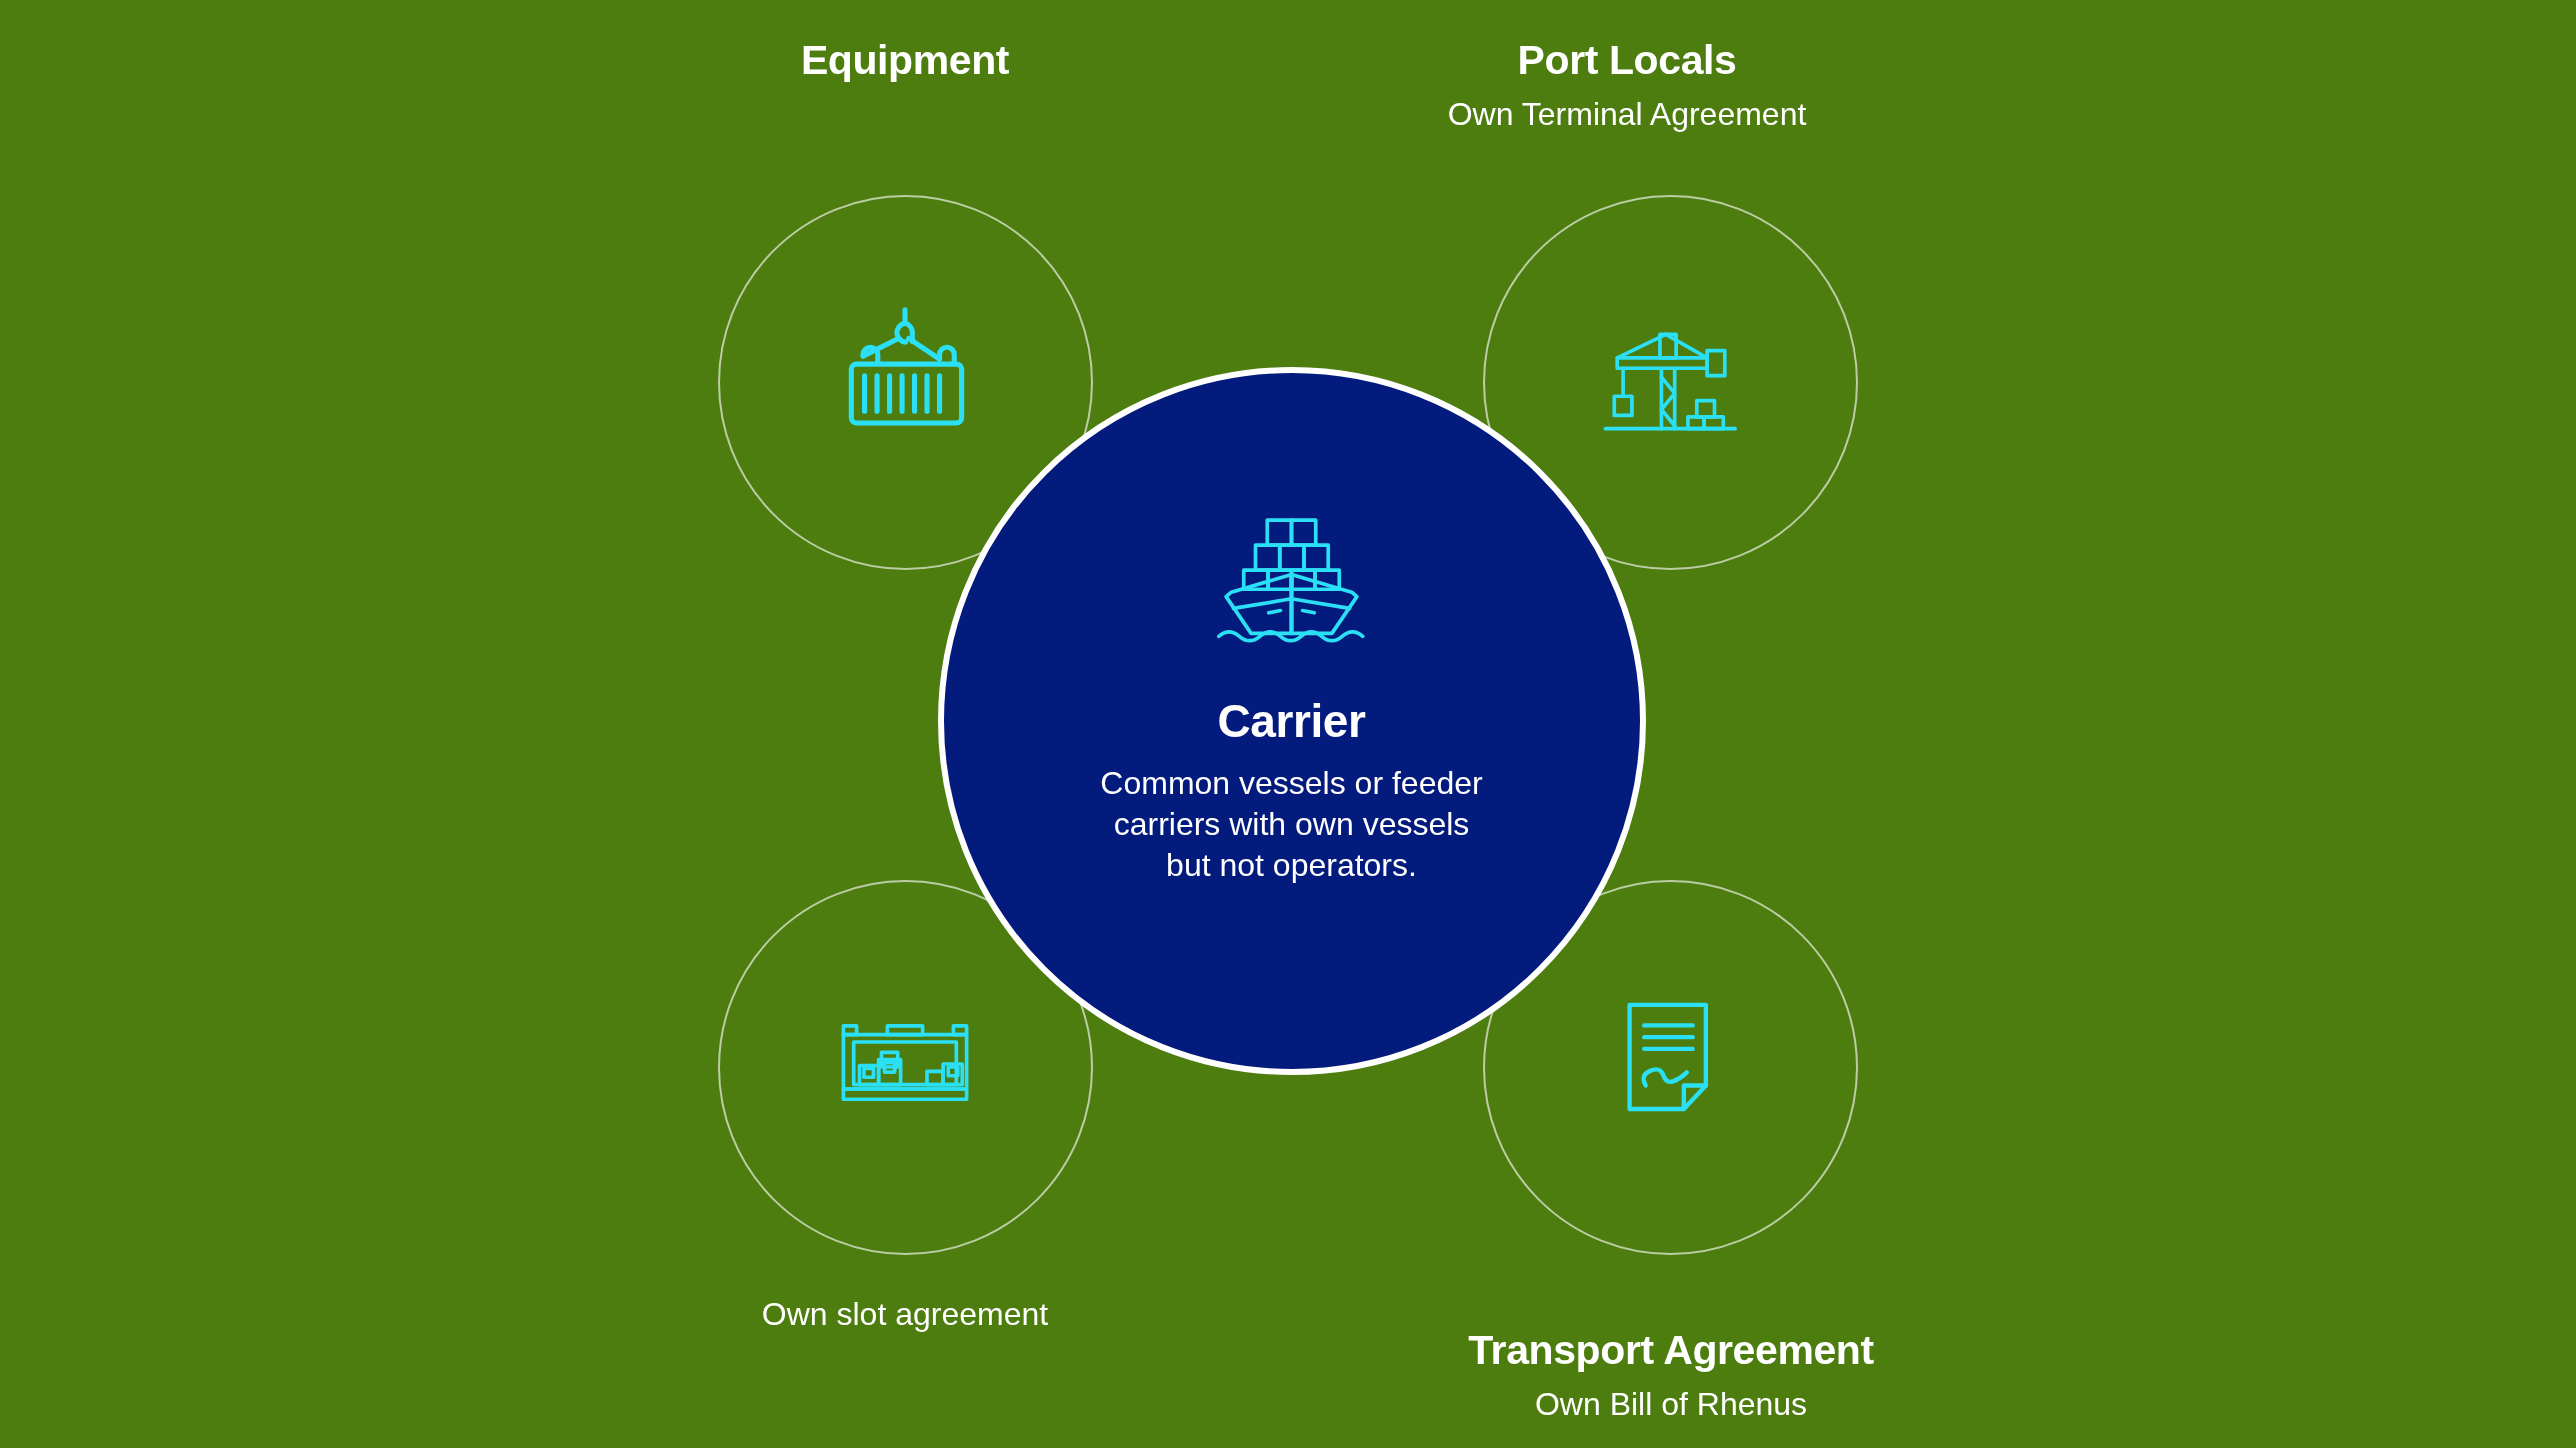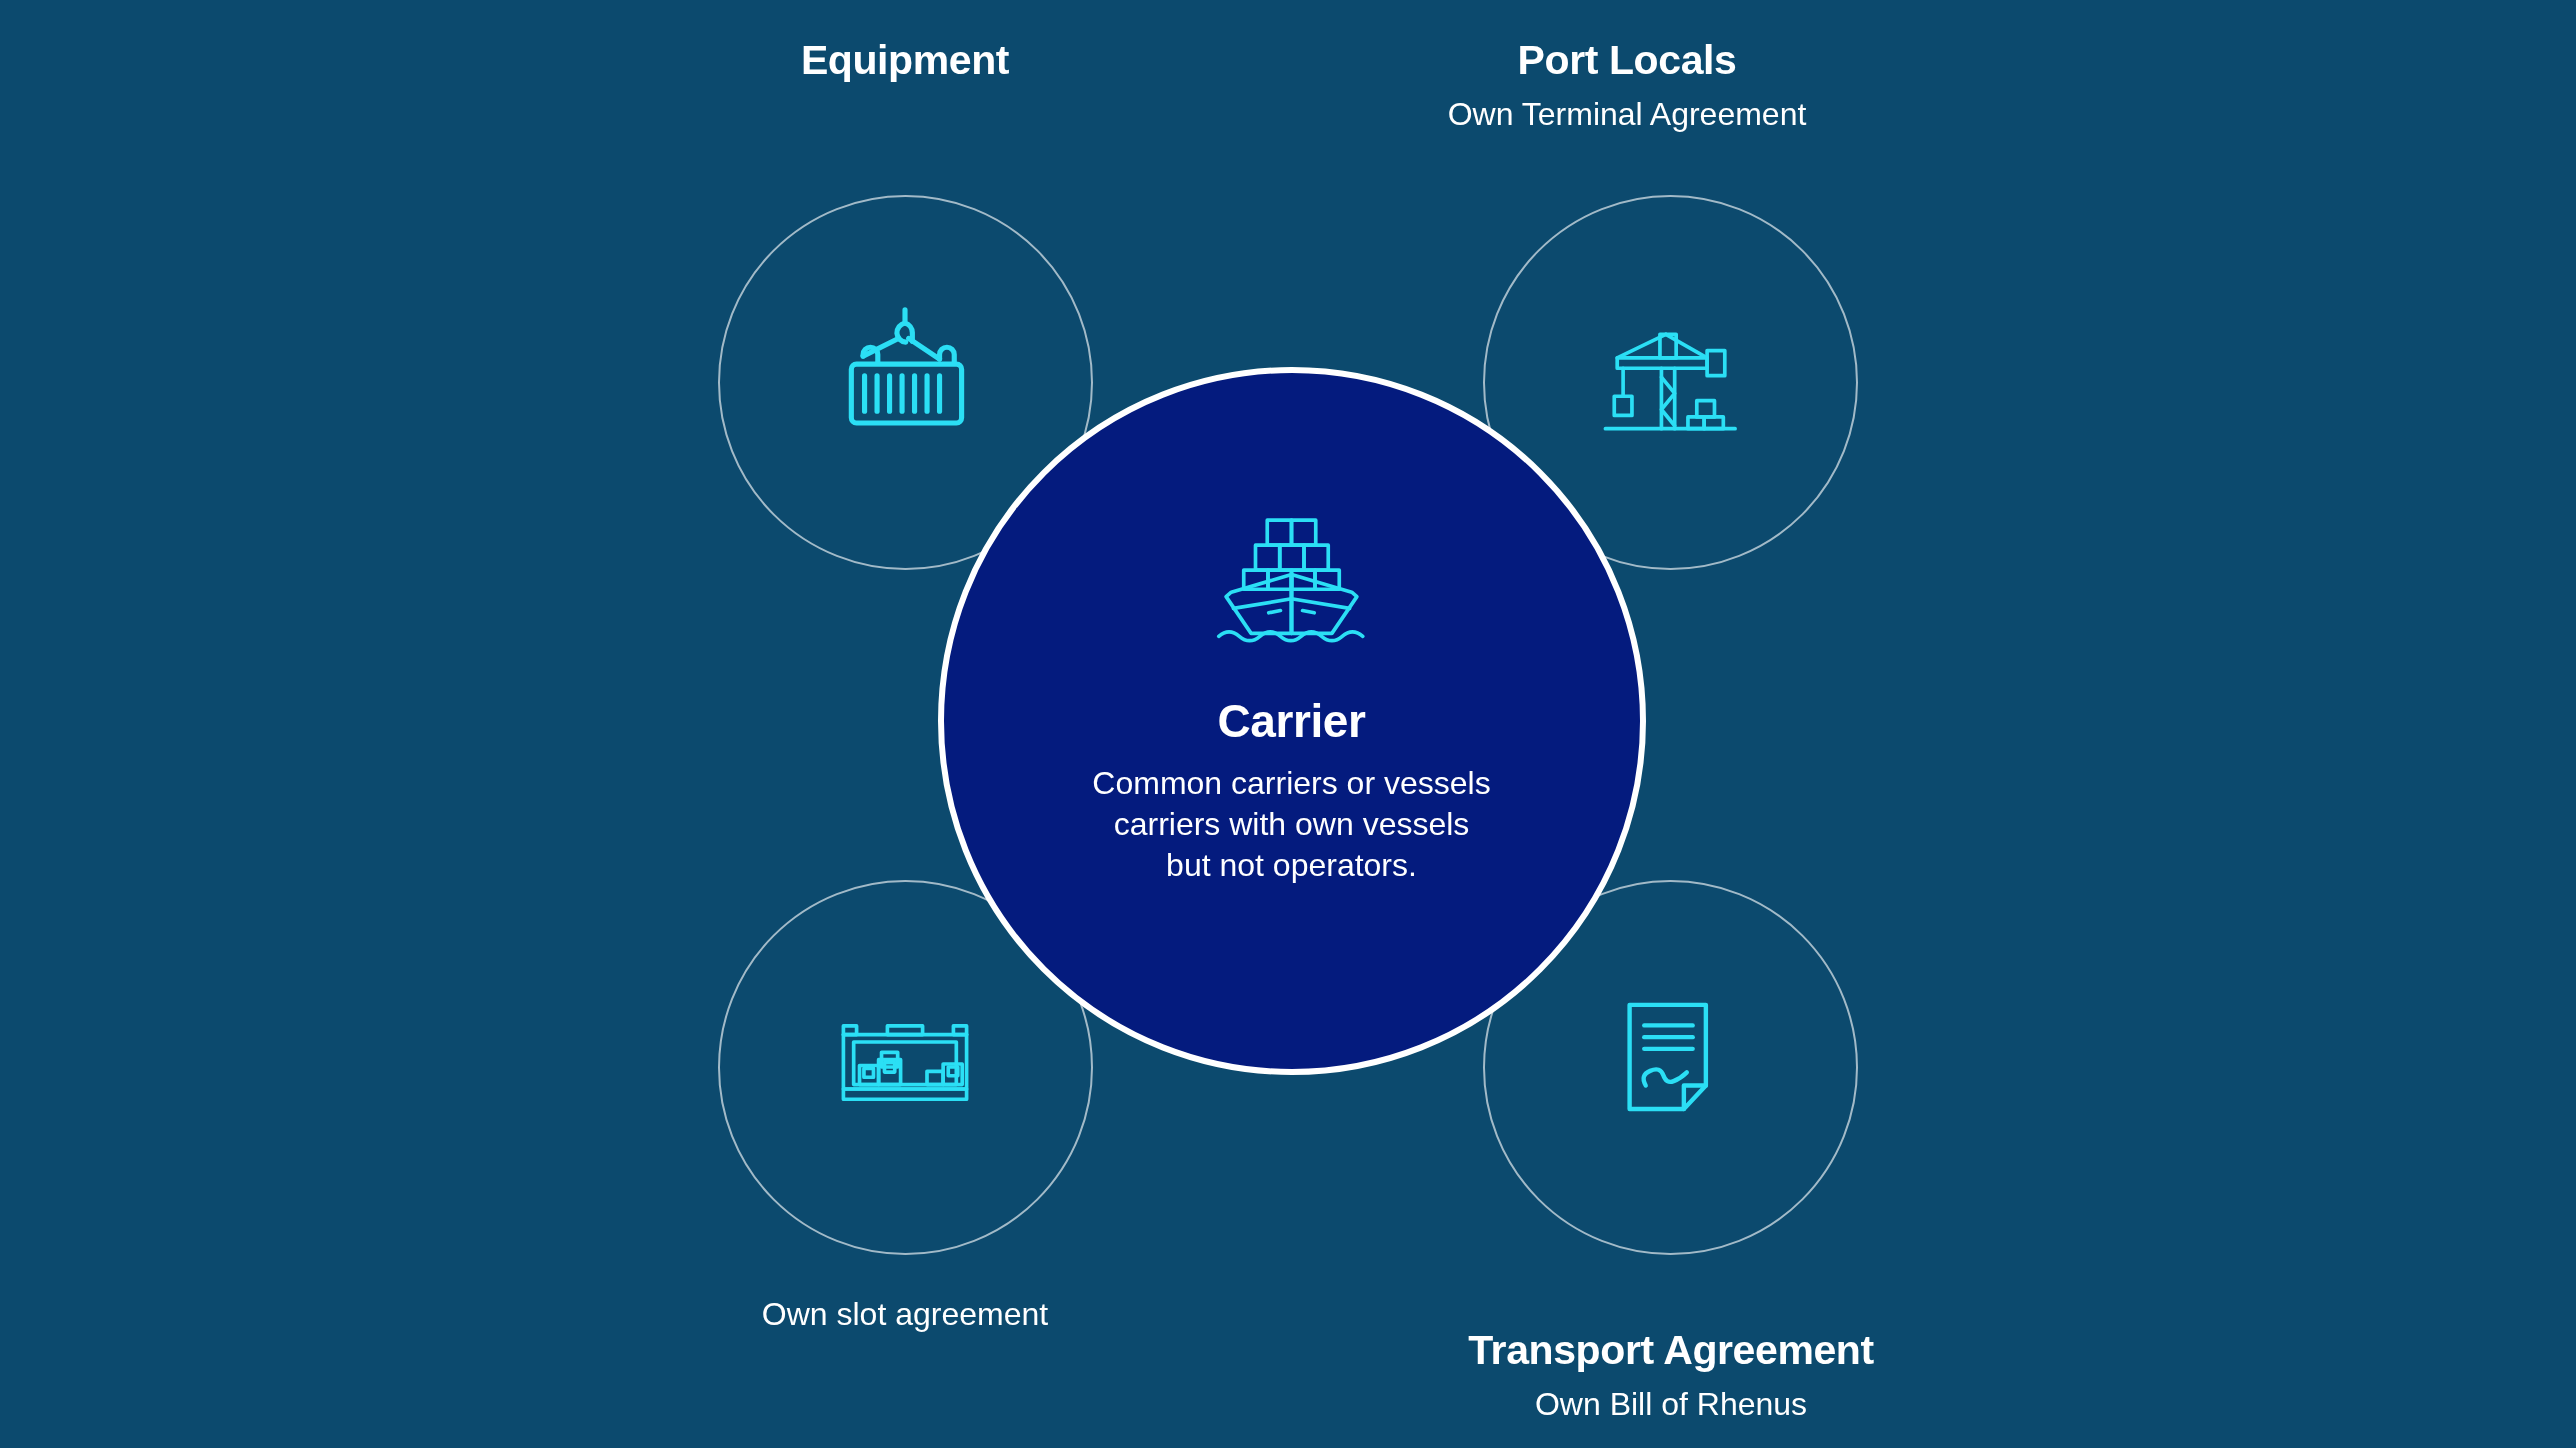--- a/index.html
+++ b/index.html
@@ -5,21 +5,21 @@
   * { margin:0; padding:0; box-sizing:border-box; }
   html, body {
     width:2576px; height:1448px;
     background:#041B7E;
     font-family:"Liberation Sans", sans-serif;
     overflow:hidden;
   }
   #stage {
     position:relative;
     width:2576px; height:1448px;
-    background:#0c4a6e;
+    background:#4d7c0f;
   }
 
   
   .sat-circle{
     position:absolute;
     border-radius:50%;
     border:2.2px solid rgba(255,255,255,0.62);
     background:transparent;
     z-index:2;
   }
@@ -229,20 +229,20 @@
   </div>
 
   <div class="label-block" style="left:1340px; top:1284px;margin-top:43px;">
     <div class="label-title">Transport Agreement</div>
     <div class="label-sub">Own Bill of Rhenus</div>
   </div>
 
   <div class="center-text" style="left:975px; top:696px;">
     <div class="center-title">Carrier</div>
     <div class="center-desc">
-      <div>Common carriers or vessels</div>
+      <div>Common vessels or feeder</div>
       <div>carriers with own vessels</div>
       <div>but not operators.</div>
     </div>
   </div>
 
 </div>
 
 
 </body></html>

